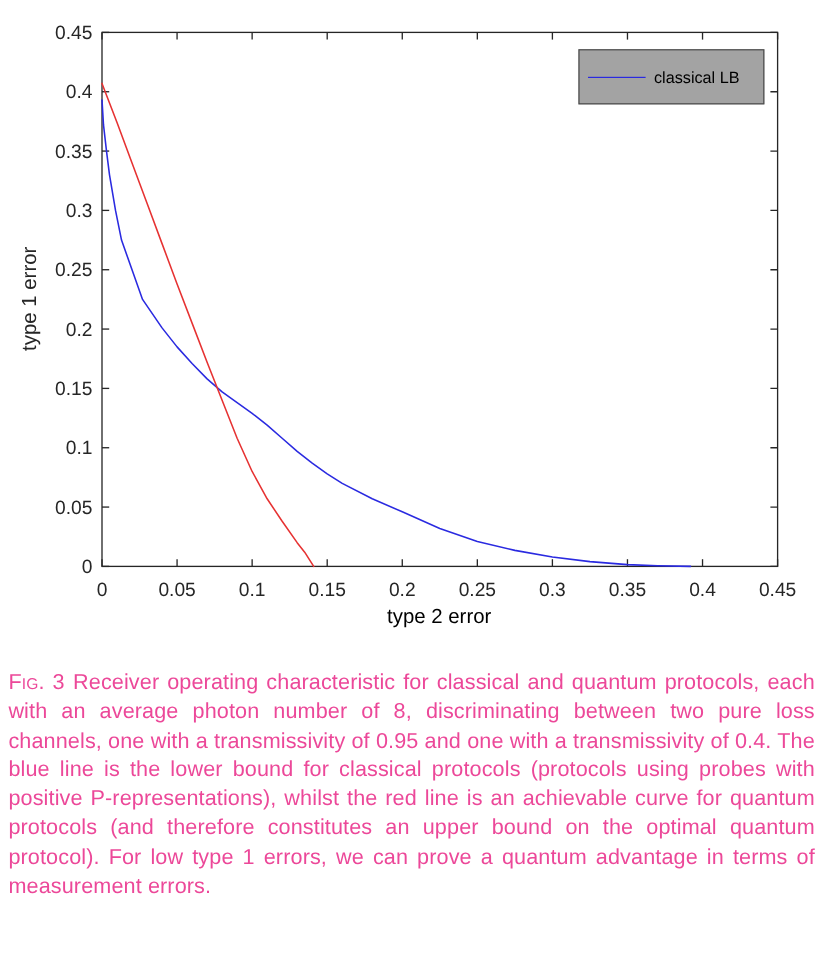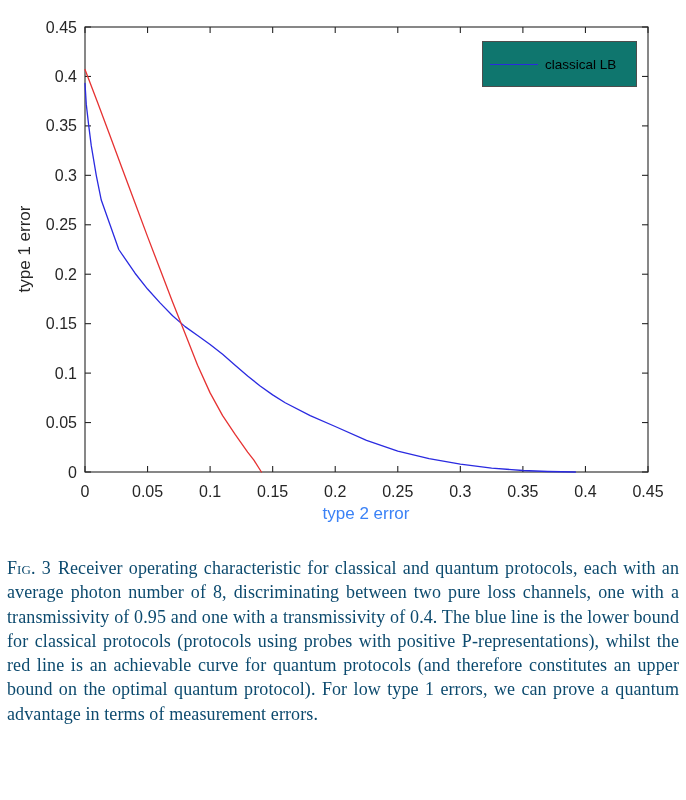--- a/index.html
+++ b/index.html
@@ -19,52 +19,52 @@
     transform: translate(-50%, -50%) rotate(-90deg);
     font-size: 17px;
     color: #262626;
     white-space: nowrap;
   }
   .xlabel {
     position: absolute;
     left: 366px; top: 504px;
     transform: translateX(-50%);
     font-size: 17px;
-    color: #3b82f6;
+    color: #000000;
     white-space: nowrap;
   }
   .legend {
     position: absolute;
     left: 482px; top: 41px;
     width: 155px; height: 46px;
-    background: #0f766e;
+    background: #a3a3a3;
     border: 1px solid #4d4d4d;
     box-sizing: border-box;
     display: flex;
     flex-direction: column;
     justify-content: center;
     gap: 4px;
   }
   .legend-row { display: flex; align-items: center; height: 17px; }
   .legend-line {
     display: inline-block;
     width: 48px; height: 0;
     border-top: 1.6px solid #000;
     margin-left: 7px; margin-right: 7px;
     flex: 0 0 auto;
   }
   .legend-text { font-size: 13.5px; color: #000000; white-space: nowrap; }
   .caption {
     position: absolute;
     left: 7px; top: 556px;
     width: 672px;
-    font-family: Liberation Serif, serif;
+    font-family: Liberation Sans, sans-serif;
     font-size: 18px;
     line-height: 24.3px;
-    color: #0c4a6e;
+    color: #ec4899;
     text-align: justify;
     letter-spacing: 0.1px;
   }
   .fig-label { font-variant: small-caps; padding-right: 7px; }
   .tick-label-x, .tick-label-y {
     font-family: "Liberation Sans", sans-serif;
     font-size: 16px;
     fill: #262626;
   }
 </style>

